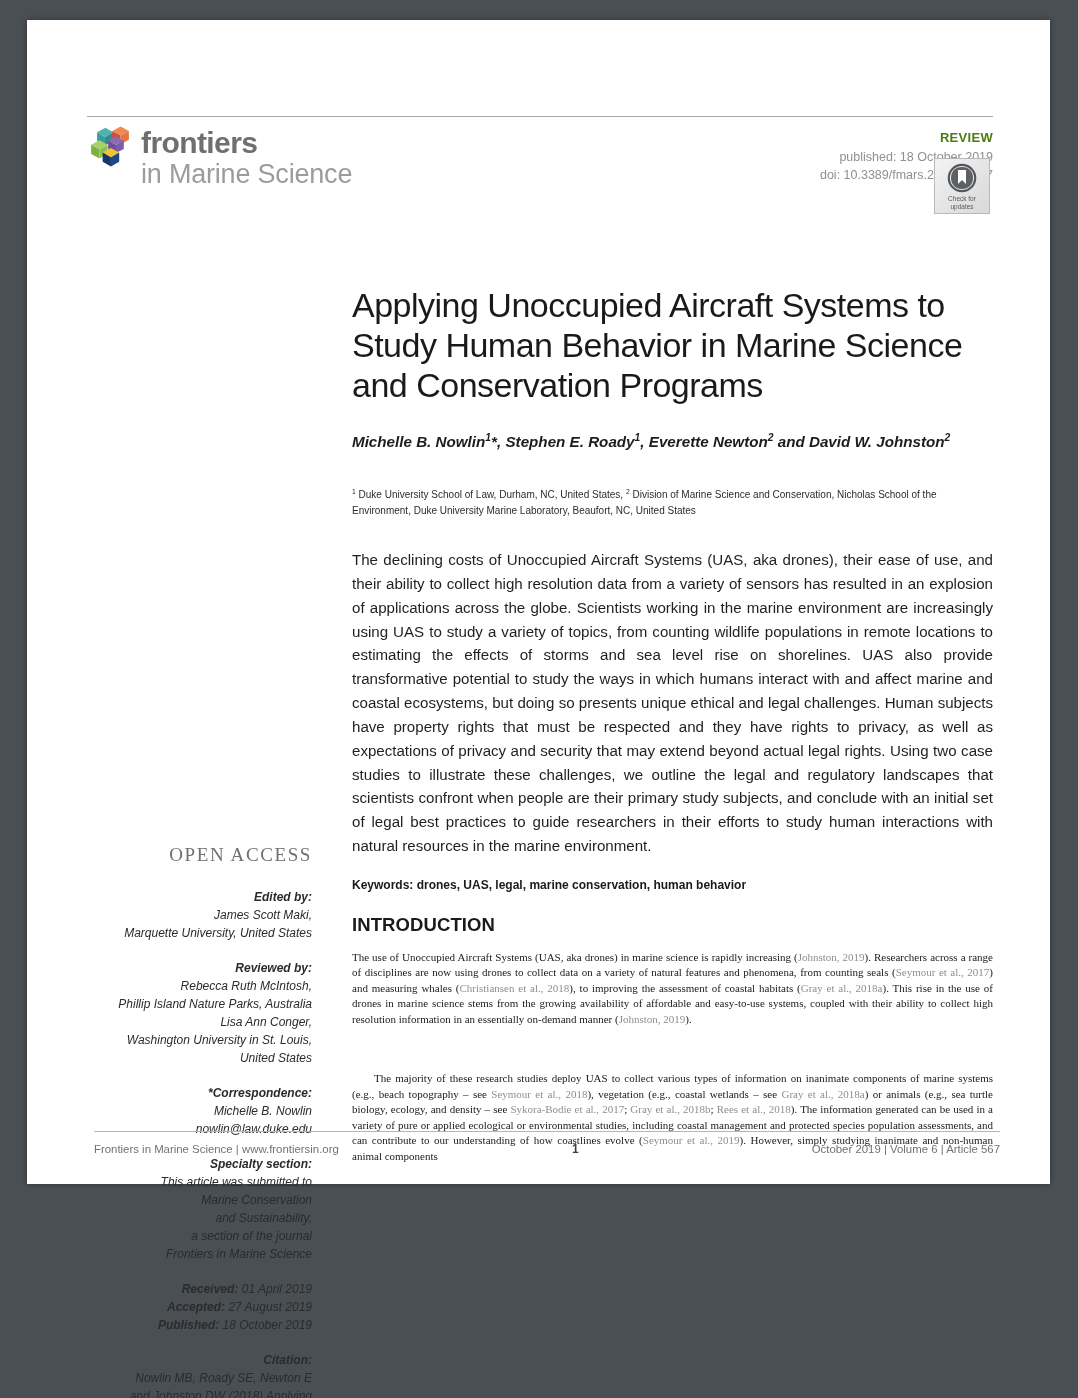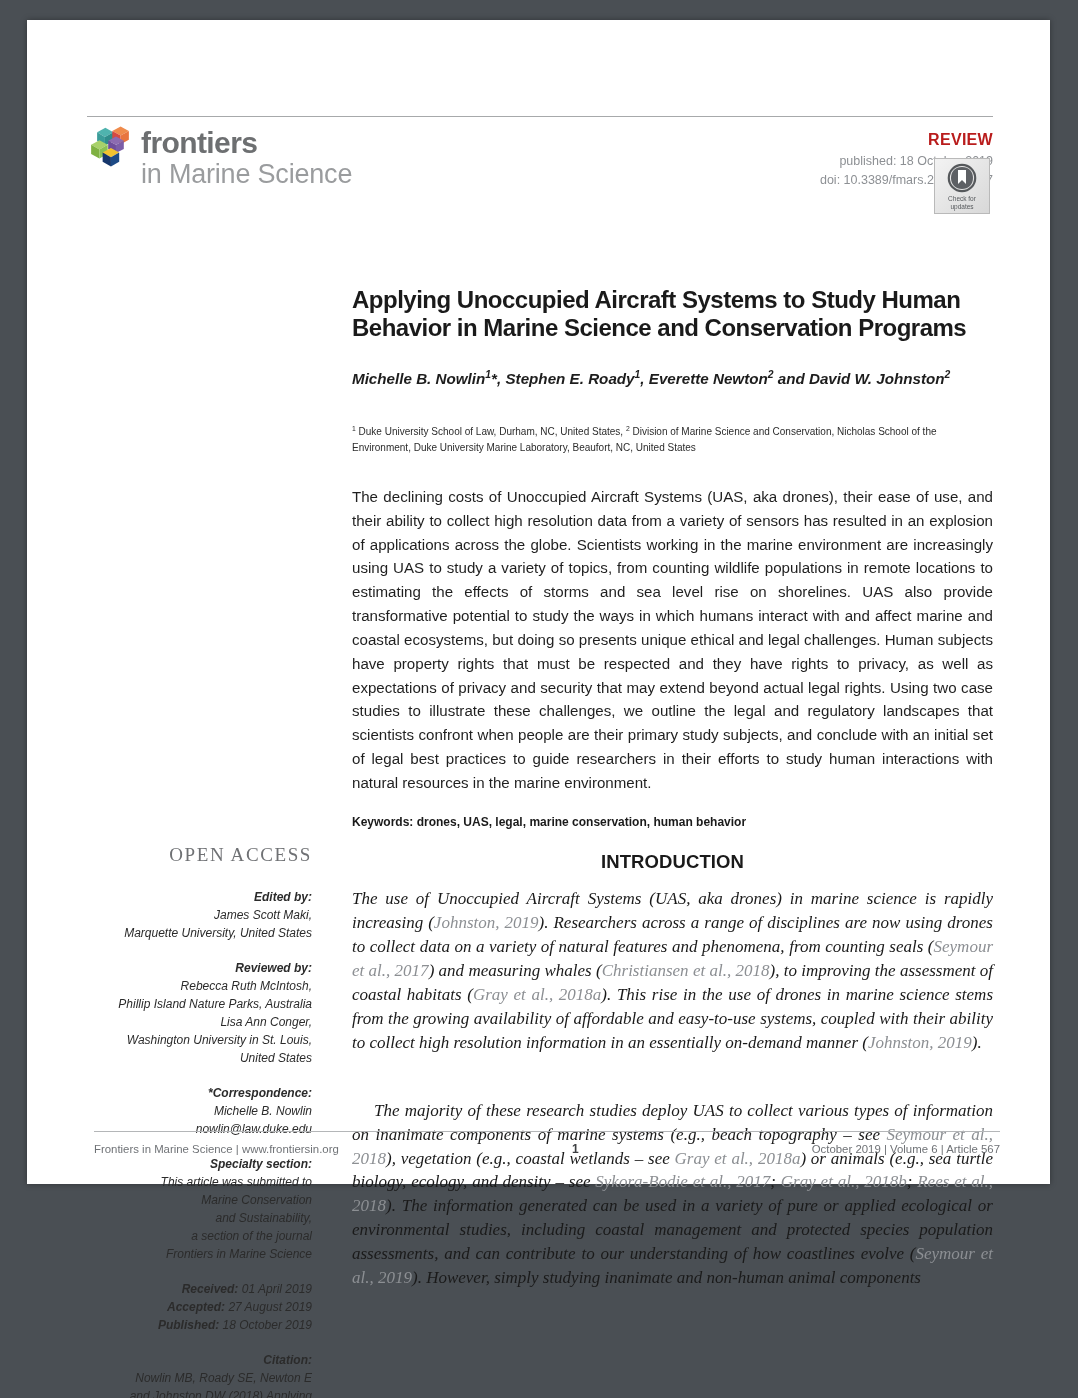--- a/index.html
+++ b/index.html
@@ -37,21 +37,21 @@
     letter-spacing: -0.6px; display: block;
   }
   .brand-line2 {
     font-size: 27px; font-weight: normal; color: #9a9c9e;
     letter-spacing: -0.2px; display: block; margin-top: 3px;
   }
   .header-meta {
     position: absolute; right: 0; top: 12px; text-align: right;
     color: #8d9094; font-size: 12.5px; line-height: 1.5;
   }
-  .header-meta .type { font-weight: bold; color: #b91c1c; font-size: 16px; letter-spacing: 0.3px; }
+  .header-meta .type { font-weight: bold; color: #4d7c0f; font-size: 13px; letter-spacing: 0.3px; }
   .rule { border-top: 1px solid #a7a9ab; margin-top: 68px; }
 
   
   .crossmark {
     position: absolute; right: 3px; top: 110px;
     width: 56px; height: 56px;
     background: linear-gradient(135deg,#f3f3f3,#d8d8d8);
     border: 1px solid #b9b9b9;
     display: flex; flex-direction: column; align-items: center;
     justify-content: flex-start; padding-top: 4px;
@@ -74,21 +74,21 @@
     font-family: "Liberation Serif", serif;
     font-size: 19px; color: #6f7174; letter-spacing: 1.6px;
     margin-bottom: 22px;
   }
   .side-block { font-size: 12px; line-height: 1.5; font-style: italic; margin-bottom: 17px; }
   .side-block b { font-style: italic; font-weight: bold; }
   .side-block .ln { display: block; }
 
   
   .title {
-    font-size: 24px; line-height: 1.17; font-weight: bold;
+    font-size: 34px; line-height: 1.17; font-weight: normal;
     color: #1a1a1a; letter-spacing: -0.5px; margin-bottom: 26px;
   }
   .authors {
     font-size: 15.2px; font-weight: bold; font-style: italic;
     color: #1d1d1d; line-height: 1.4; margin-bottom: 14px;
   }
   .affil {
     font-size: 10px; color: #2c2c2c;
     line-height: 1.65; margin-bottom: 28px; margin-top: 33px;
   }
@@ -100,27 +100,26 @@
     text-align: justify; margin-bottom: 20px;
   }
   .keywords {
     font-size: 12px; font-weight: bold; color: #1a1a1a;
     margin-bottom: 22px;
   }
 
   
   h2.section {
     font-size: 18.5px; font-weight: bold; color: #1a1a1a;
-    letter-spacing: 0.1px; margin-bottom: 14px; text-align: center;
+    letter-spacing: 0.1px; margin-bottom: 14px;
   }
   .serif-body {
     font-family: "Liberation Serif", serif;
-    font-size: 17px; line-height: 1.41; color: #1a1a1a;
+    font-size: 11px; line-height: 1.41; color: #1a1a1a;
     text-align: justify;
-    font-style: italic;
   }
   .serif-body p { margin: 0; }
   .serif-body p.indent { text-indent: 22px; margin-top: 44px; }
   .cite { color: #8c8f93; }
 
   
   .footer {
     position: absolute; left: 60px; bottom: 28px; width: 906px; margin-left: 7px;
   }
   .footer-rule { border-top: 1px solid #b4b6b8; margin-bottom: 10px; }

